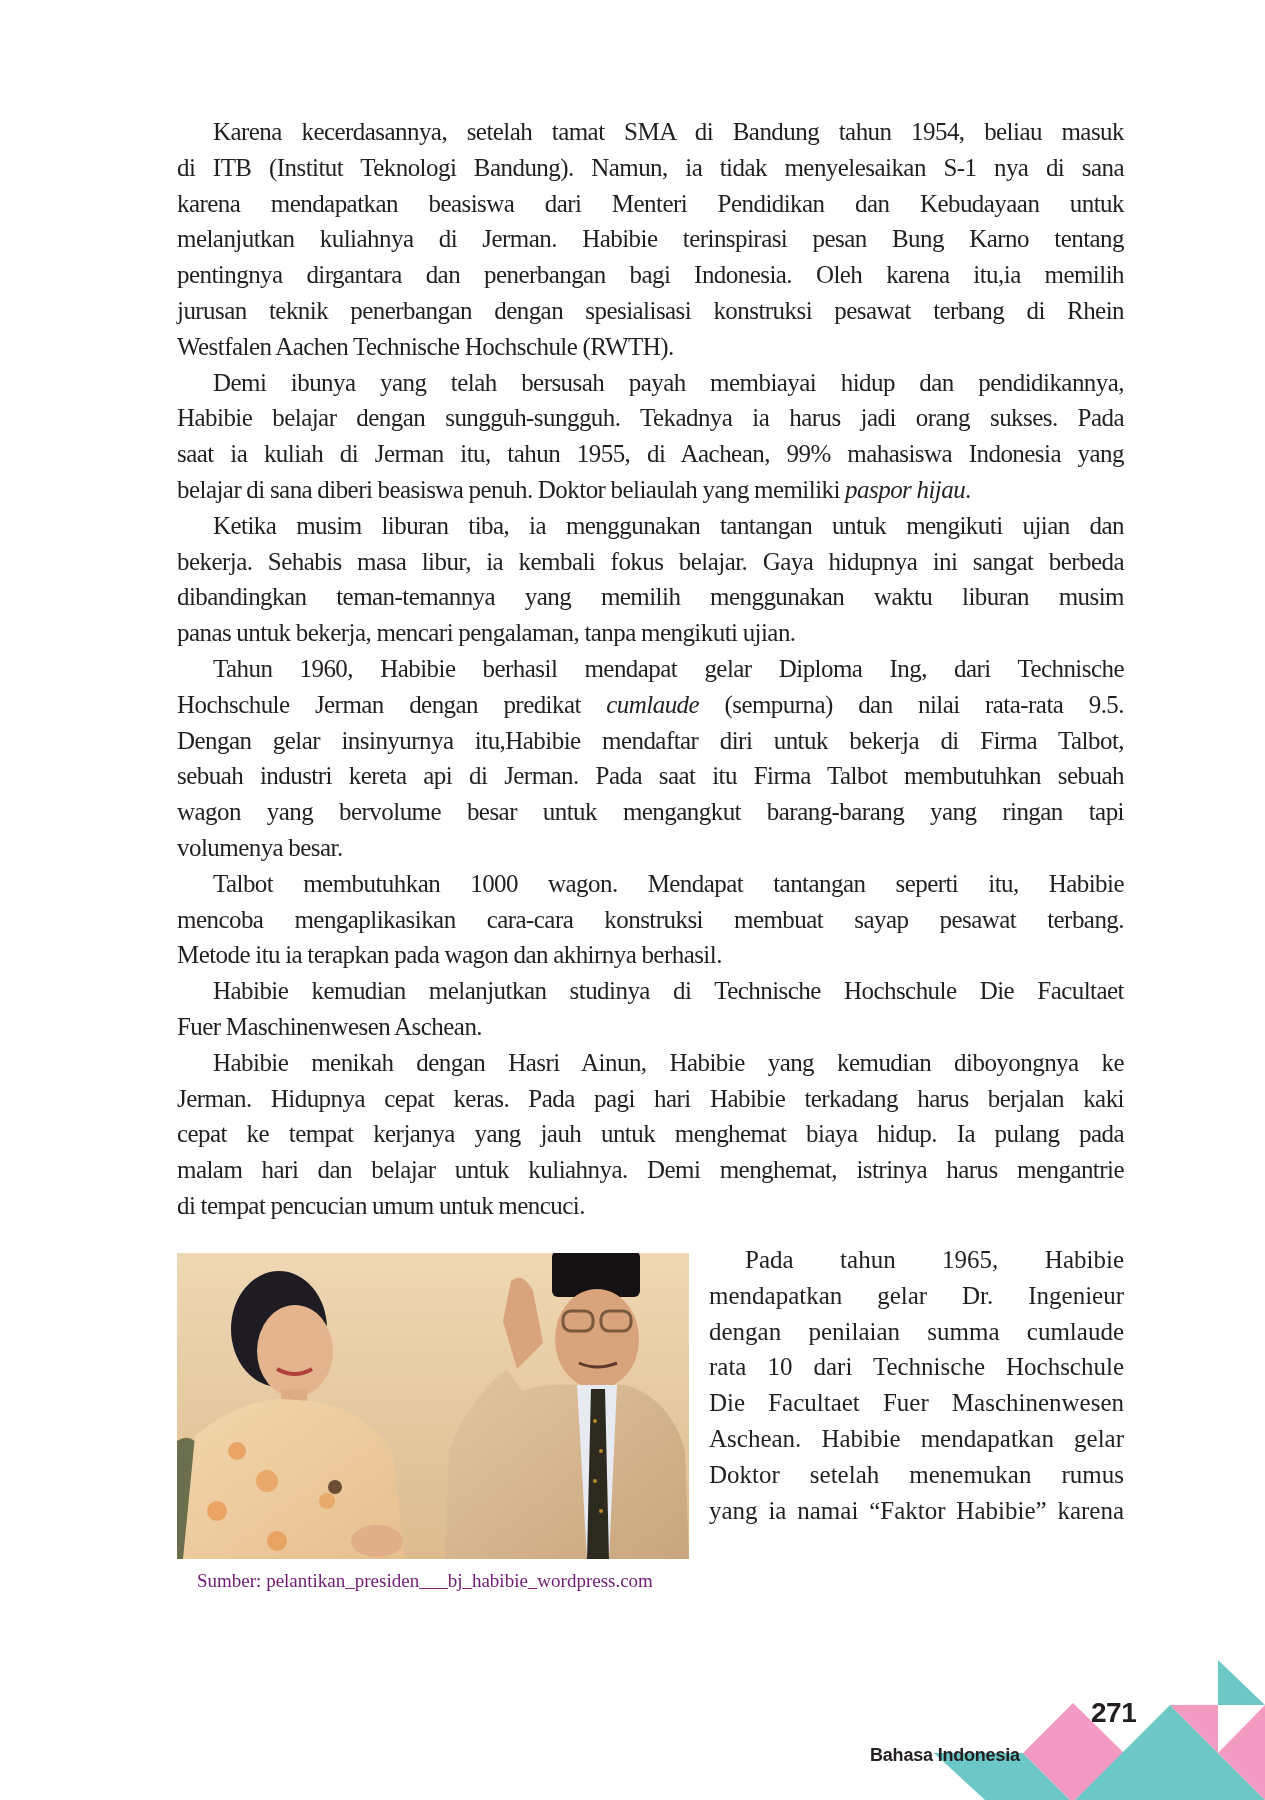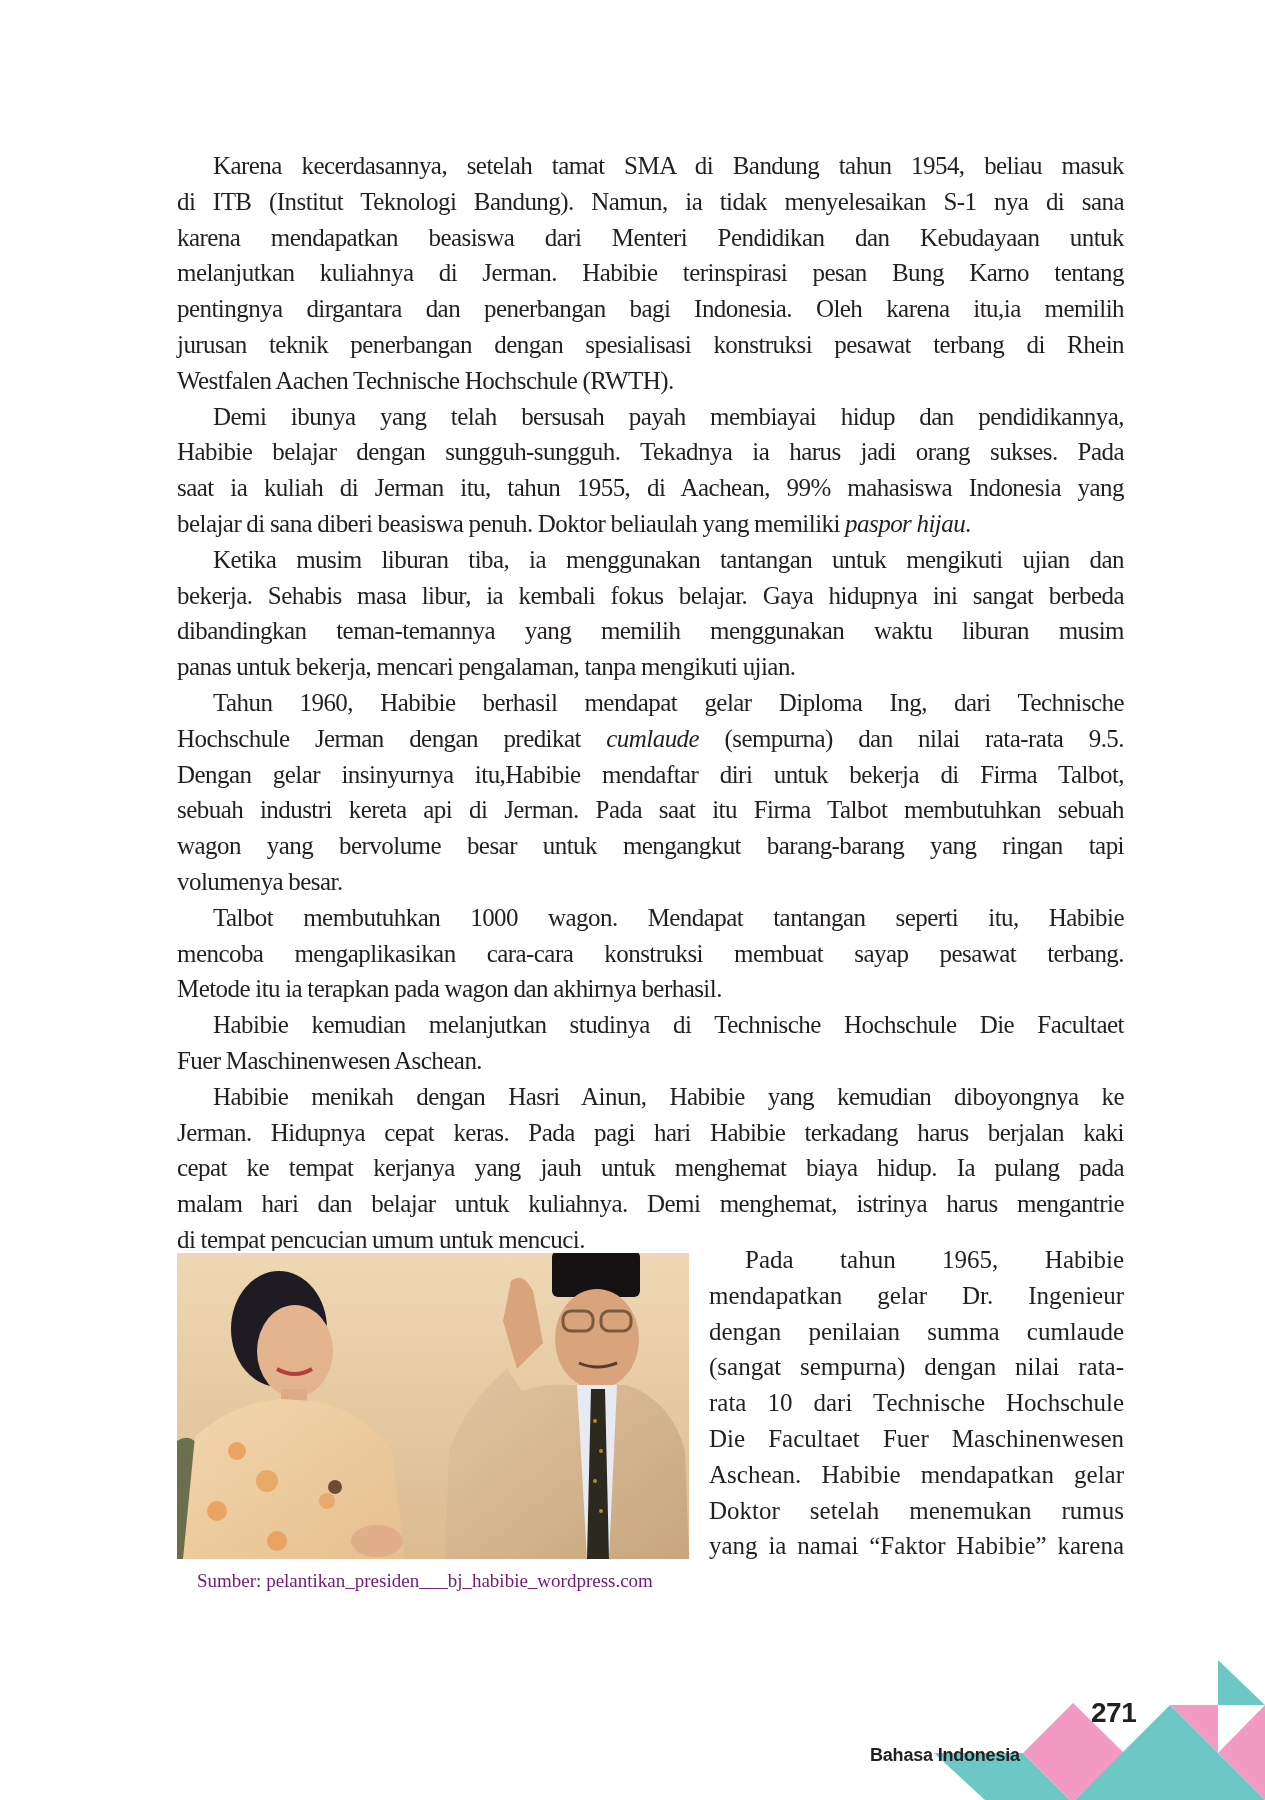--- a/index.html
+++ b/index.html
@@ -1,19 +1,19 @@
 <!DOCTYPE html>
 <html><head>
 <meta charset="utf-8">
 <style>
   html, body { margin: 0; padding: 0; background: #ffffff; }
   body { width: 1265px; height: 1800px; position: relative; overflow: hidden;
          font-family: "Liberation Serif", "DejaVu Serif", serif; color: #231f20; }
   .page { position: absolute; left: 0; top: 0; width: 1265px; height: 1800px; }
-  .text-block { position: absolute; left: 177px; width: 947px; margin-top: 34px; }
+  .text-block { position: absolute; left: 177px; width: 947px; }
   .line { display: block; height: 35.8px; line-height: 35.8px; font-size: 25px;
           white-space: nowrap; letter-spacing: -0.55px; word-spacing: -0.5px;
           text-align: justify; text-align-last: justify; transform-origin: left center; }
   .line.last { text-align: right; text-align-last: left; }
   .line.indent { padding-left: 36px; }
   .line i { font-style: italic; }
   .fig-text { position: absolute; left: 709px; top: 1242px; width: 415px; }
   .fig-text .line { letter-spacing: 0; word-spacing: 0; }
   .photo { position: absolute; left: 177px; top: 1251px; width: 512px; height: 308px; overflow: hidden;
            background: linear-gradient(180deg, #ecd3ad 0%, #e6c79b 55%, #d9b98d 100%); }
@@ -127,21 +127,20 @@
       <circle cx="424" cy="260" r="2" fill="#b68a2a"></circle>
 
       <rect x="0" y="0" width="512" height="2" fill="#ffffff"></rect>
     </svg>
   </div>
 
   <div class="fig-text">
     <span class="line indent">Pada tahun 1965, Habibie</span>
     <span class="line">mendapatkan gelar Dr. Ingenieur</span>
     <span class="line">dengan penilaian summa cumlaude</span>
-    <span class="line">(sangat sempurna) dengan nilai rata-</span>
     <span class="line">rata 10 dari Technische Hochschule</span>
     <span class="line">Die Facultaet Fuer Maschinenwesen</span>
     <span class="line">Aschean. Habibie mendapatkan gelar</span>
     <span class="line">Doktor setelah menemukan rumus</span>
     <span class="line">yang ia namai “Faktor Habibie” karena</span>
   </div>
 
   <div class="caption">Sumber: pelantikan_presiden___bj_habibie_wordpress.com</div>
 
   <svg class="deco" viewBox="0 0 1265 1800">

